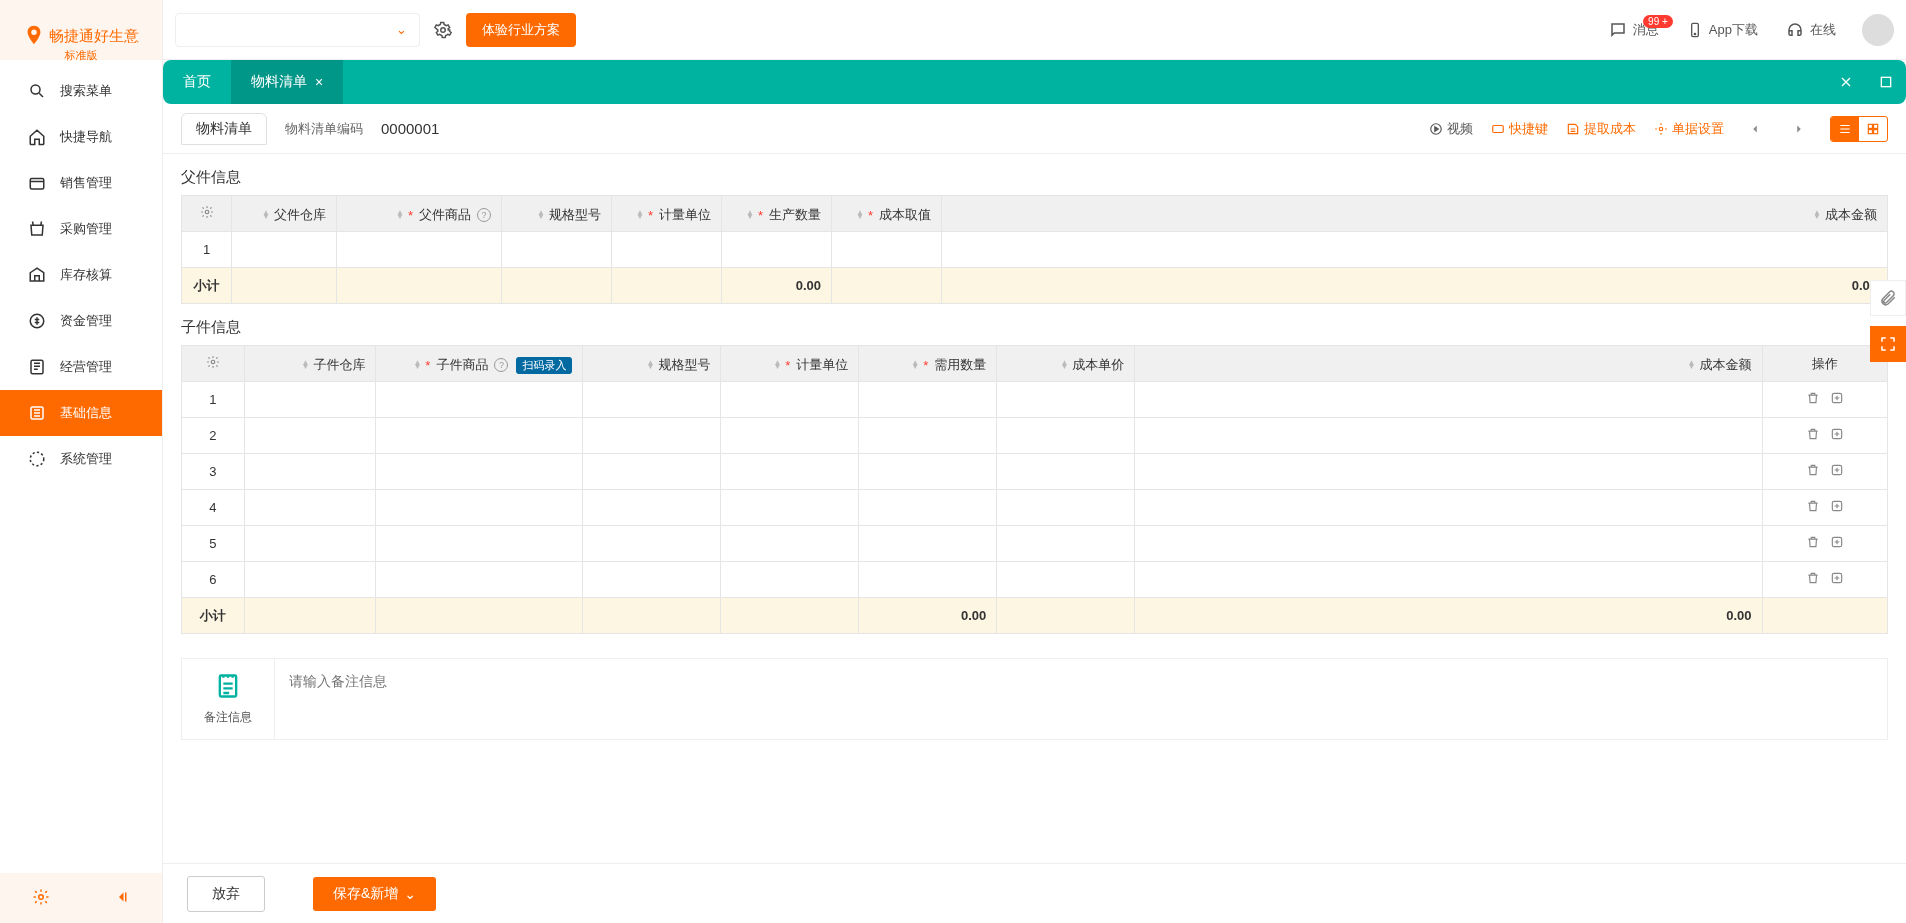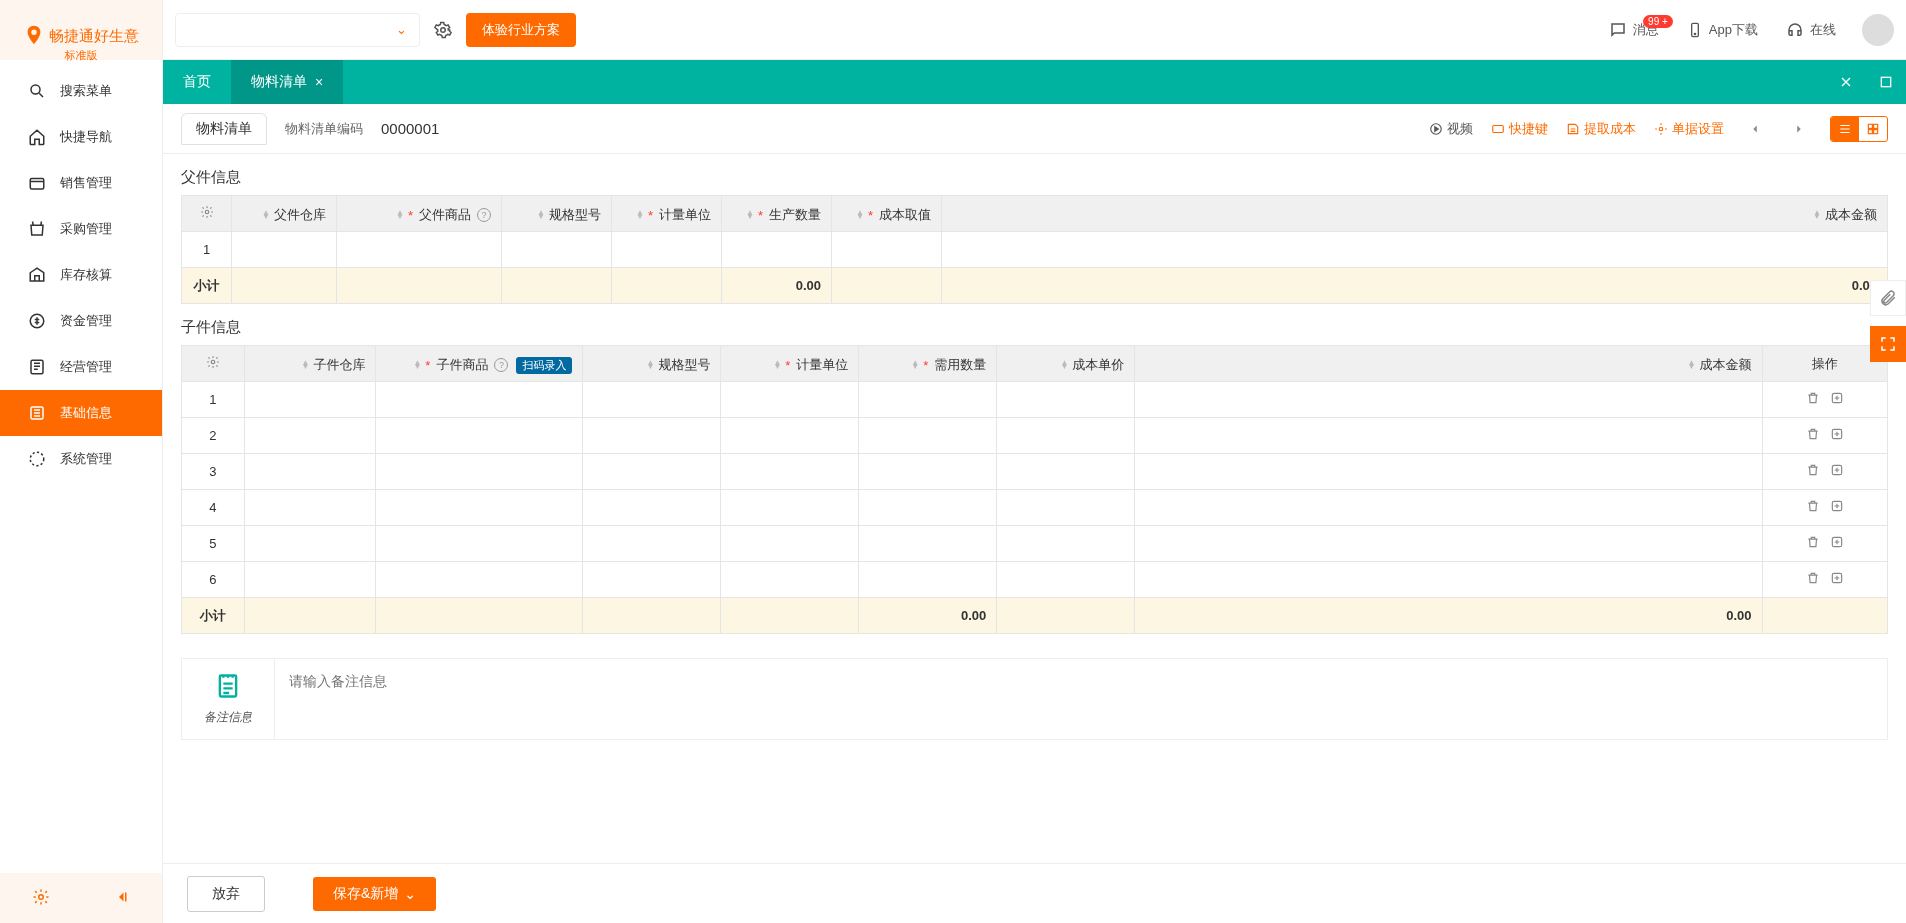--- a/index.html
+++ b/index.html
@@ -27,21 +27,21 @@
 .company-sel { width: 245px; height: 34px; border: 1px solid #eee; border-radius: 4px; display: flex; align-items: center; padding: 0 12px; color: #999; position: relative; }
 .company-sel .chev { margin-left: auto; color: #ff6a00; }
 .gear-btn { width: 30px; height: 30px; display: flex; align-items: center; justify-content: center; color: #555; cursor: pointer; }
 .cta-btn { background: #ff6a00; color: #fff; border: none; padding: 8px 16px; border-radius: 4px; font-size: 13px; cursor: pointer; }
 .topbar-spacer { flex: 1; }
 .top-link { display: flex; align-items: center; gap: 6px; padding: 0 10px; color: #555; cursor: pointer; position: relative; }
 .badge { position: absolute; top: -6px; right: -4px; background: #ff3b30; color: #fff; font-size: 10px; padding: 1px 5px; border-radius: 8px; }
 .avatar { width: 32px; height: 32px; background: #ddd; border-radius: 50%; margin-left: 8px; }
 
 
-.tabs-strip { height: 44px; background: #00b3a1; display: flex; align-items: stretch; color: #fff; }
+.tabs-strip { height: 44px; background: #00b3a1; display: flex; align-items: stretch; color: #fff; border-radius: 8px; }
 .tab { display: flex; align-items: center; padding: 0 20px; cursor: pointer; font-size: 14px; gap: 8px; }
 .tab.active { background: #009688; }
 .tab-close { font-size: 14px; }
 .tabs-strip .spacer { flex: 1; }
 .tabs-right-btn { width: 40px; display: flex; align-items: center; justify-content: center; cursor: pointer; }
 
 
 .page-hdr { height: 50px; display: flex; align-items: center; padding: 0 18px; gap: 18px; border-bottom: 1px solid #eee; background: #fff; }
 .page-tab { padding: 6px 14px; border: 1px solid #e0e0e0; border-radius: 6px 6px 0 0; background: #fff; font-size: 14px; }
 .code-lbl { color: #666; font-size: 13px; }
@@ -79,21 +79,21 @@
 .col-spec { width: 110px; }
 .col-unit { width: 110px; }
 .col-qty { width: 110px; }
 .col-cost { width: 110px; } 
 .col-amt-child { width: 500px; }
 .col-ops { width: 100px; }
 .gear-cell svg { width: 14px; height: 14px; color: #888; }
 
 
 .remark-box { margin-top: 24px; border: 1px solid #eee; display: flex; align-items: stretch; }
-.remark-left { width: 92px; display: flex; flex-direction: column; align-items: center; justify-content: center; gap: 6px; color: #555; font-size: 12px; font-style: italic; }
+.remark-left { width: 92px; display: flex; flex-direction: column; align-items: center; justify-content: center; gap: 6px; color: #555; font-size: 12px; }
 .remark-left svg { width: 28px; height: 28px; color: #00b3a1; }
 .remark-input { flex: 1; border: none; border-left: 1px solid #eee; padding: 14px; font-size: 14px; outline: none; resize: none; min-height: 80px; }
 
 
 .footer { height: 60px; border-top: 1px solid #eee; display: flex; align-items: center; justify-content: flex-start; padding: 13px 24px; gap: 14px; background: #fff; }
 .btn-outline { border: 1px solid #ccc; background: #fff; color: #333; padding: 8px 24px; border-radius: 3px; cursor: pointer; font-size: 14px; }
 .btn-primary { background: #ff6a00; color: #fff; border: none; padding: 8px 20px; border-radius: 3px; cursor: pointer; font-size: 14px; display: flex; align-items: center; gap: 6px; margin-left: 34px; }
 
 
 .float-right { position: absolute; right: 0; top: 280px; display: flex; flex-direction: column; gap: 10px; }

